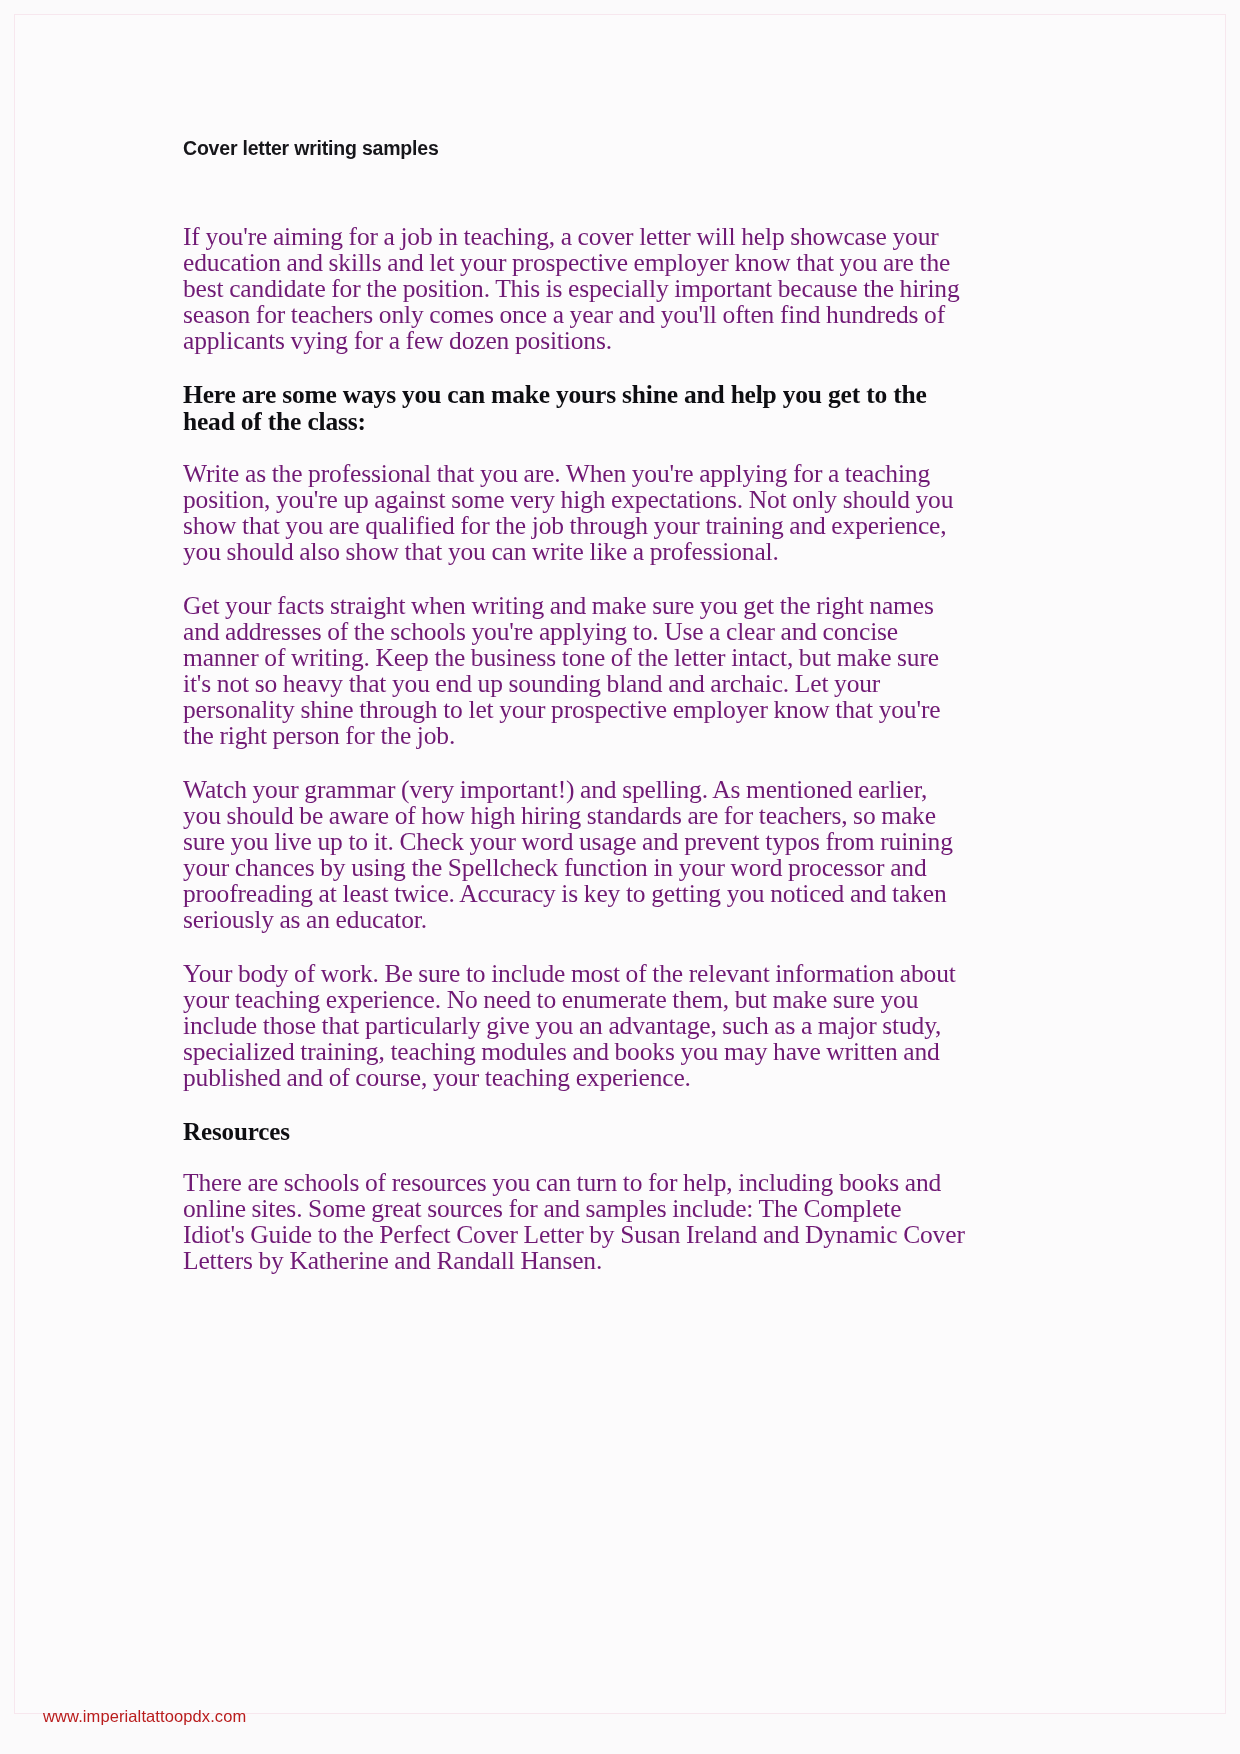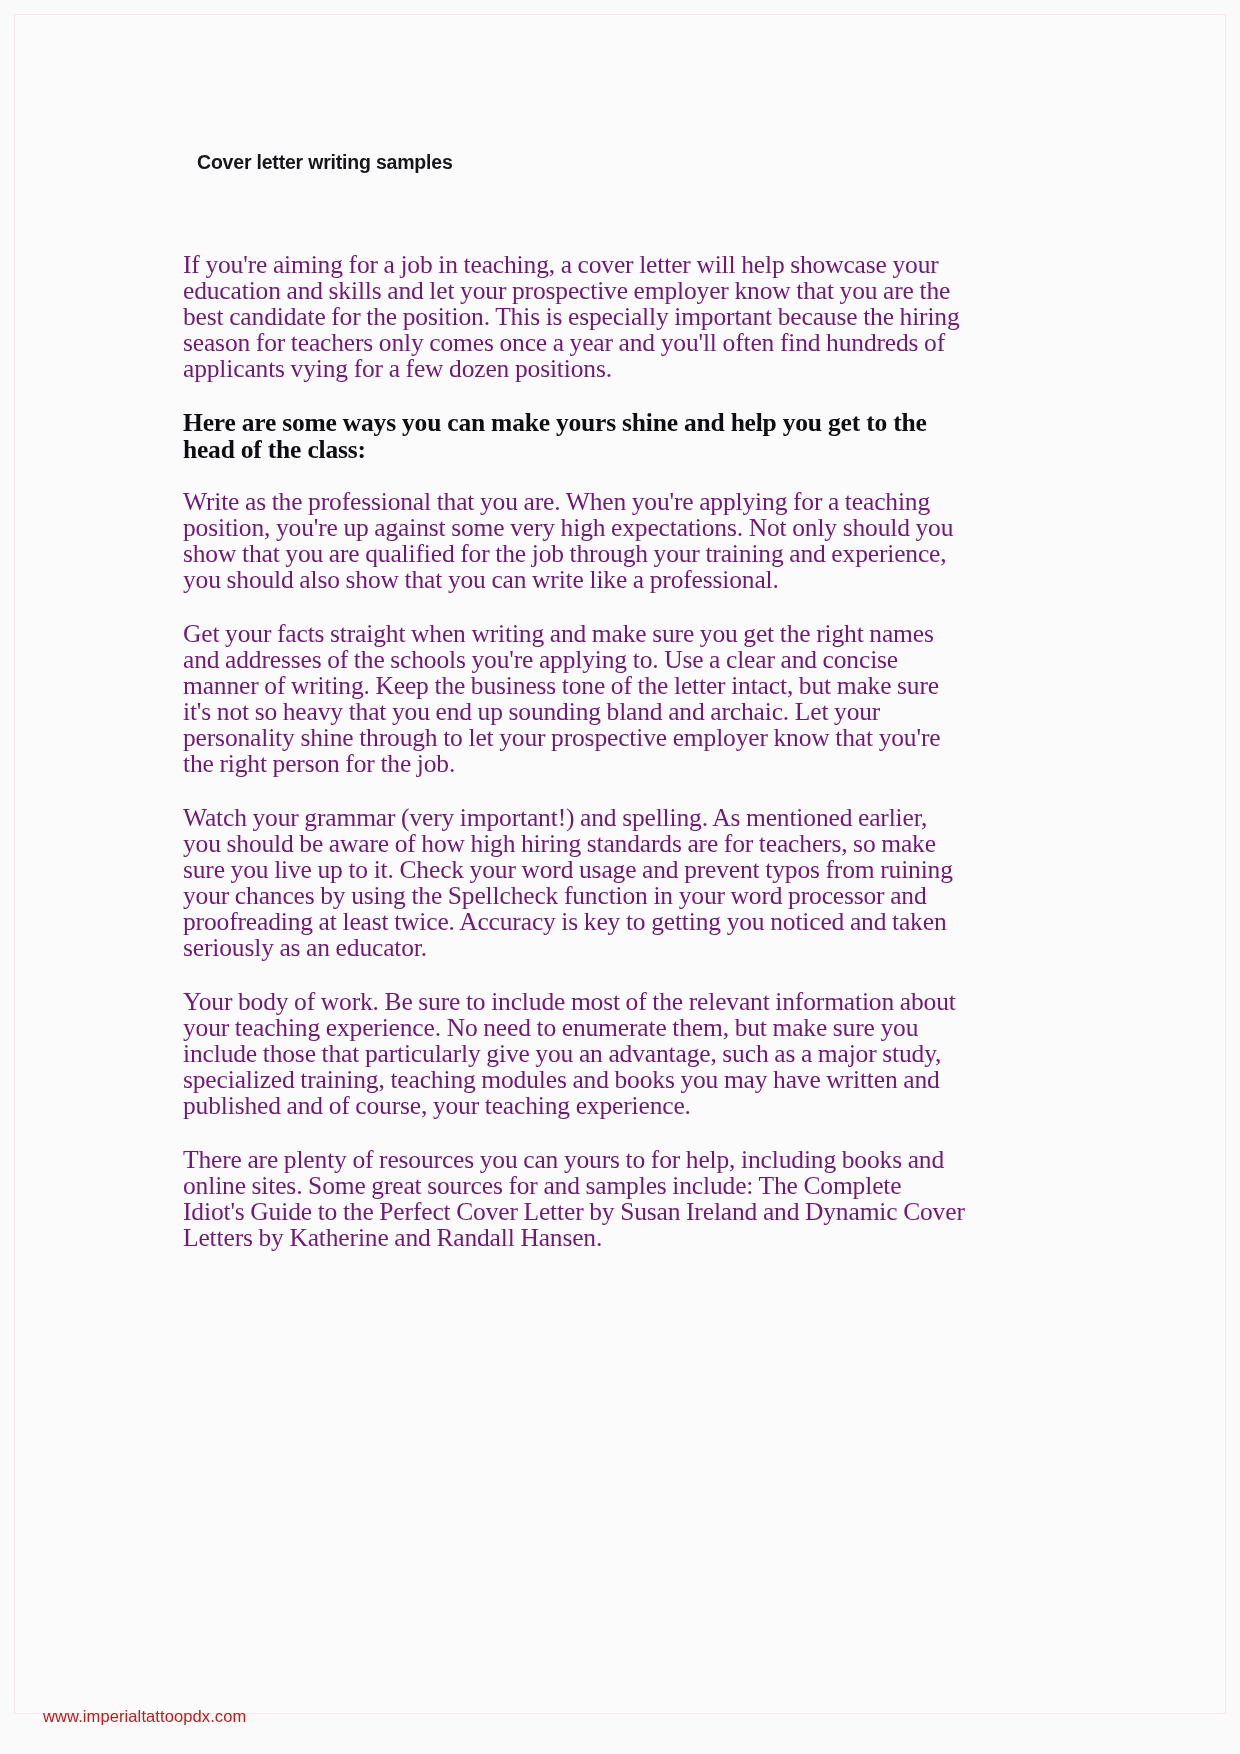--- a/index.html
+++ b/index.html
@@ -50,21 +50,21 @@
     top: 122px;
     width: 782px;
   }
 
   #doc-title {
     font-family: "Liberation Sans", "DejaVu Sans", sans-serif;
     font-weight: bold;
     font-size: 19.5px;
     letter-spacing: -0.2px;
     color: #16161a;
-    margin: 14px;
+    margin: 0;
     padding: 0;
     line-height: 1.2;
   }
 
   .spacer-after-title { height: 64px; }
 
   p.para {
     margin: 0 0 28px 0;
     font-size: 25.5px;
     line-height: 1.02;
@@ -126,21 +126,22 @@
       <h2 class="section-head">Here are some ways you can make yours shine and help you get to the head of the class:</h2>
 
       <p class="para">Write as the professional that you are. When you're applying for a teaching position, you're up against some very high expectations. Not only should you show that you are qualified for the job through your training and experience, you should also show that you can write like a professional.</p>
 
       <p class="para">Get your facts straight when writing and make sure you get the right names and addresses of the schools you're applying to. Use a clear and concise manner of writing. Keep the business tone of the letter intact, but make sure it's not so heavy that you end up sounding bland and archaic. Let your personality shine through to let your prospective employer know that you're the right person for the job.</p>
 
       <p class="para">Watch your grammar (very important!) and spelling. As mentioned earlier, you should be aware of how high hiring standards are for teachers, so make sure you live up to it. Check your word usage and prevent typos from ruining your chances by using the Spellcheck function in your word processor and proofreading at least twice. Accuracy is key to getting you noticed and taken seriously as an educator.</p>
 
       <p class="para">Your body of work. Be sure to include most of the relevant information about your teaching experience. No need to enumerate them, but make sure you include those that particularly give you an advantage, such as a major study, specialized training, teaching modules and books you may have written and published and of course, your teaching experience.</p>
 
+      <h3 class="sub-head">Resources</h3>
 
-      <p class="para">There are plenty of resources you can yours to for help, including books and online sites. Some great sources for and samples include: The Complete Idiot's Guide to the Perfect Cover Letter by Susan Ireland and Dynamic Cover Letters by Katherine and Randall Hansen.</p>
+      <p class="para">There are schools of resources you can turn to for help, including books and online sites. Some great sources for and samples include: The Complete Idiot's Guide to the Perfect Cover Letter by Susan Ireland and Dynamic Cover Letters by Katherine and Randall Hansen.</p>
 
     </div>
 
     <div id="footer-url">www.imperialtattoopdx.com</div>
 
   </div>
 </div>
 
 </body></html>

